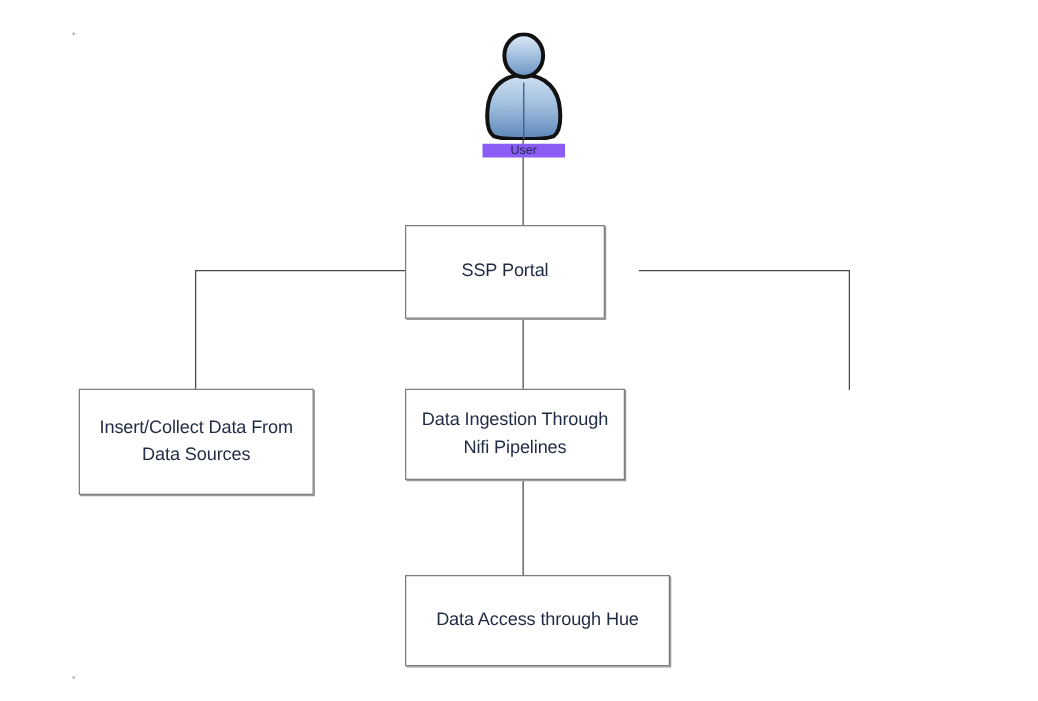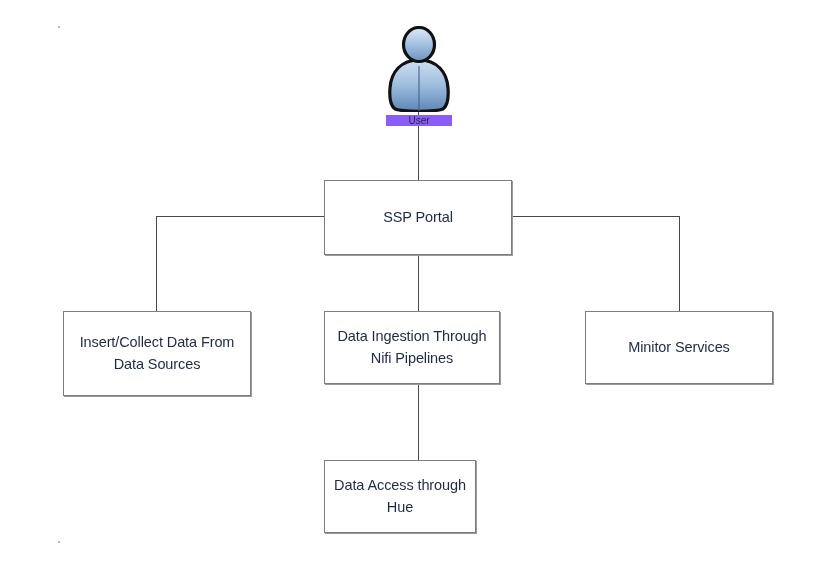--- a/index.html
+++ b/index.html
@@ -32,25 +32,25 @@
     font-size: 14.5px;
     line-height: 1.45;
     letter-spacing: -0.1px;
     z-index: 3;
   }
   .node .label {
     display: block;
     padding: 0 8px;
     white-space: pre-line;
   }
-  #node-ssp-portal   { left: 324px; top: 180px; width: 188px; height: 75px; }
+  #node-ssp-portal   { left: 324px; top: 180px; width: 160px; height: 75px; }
   #node-insert-collect { left: 63px;  top: 311px; width: 188px; height: 85px; }
   #node-data-ingestion { left: 324px; top: 311px; width: 176px; height: 73px; }
   #node-minitor-services { left: 585px; top: 311px; width: 188px; height: 73px; }
-  #node-data-access  { left: 324px; top: 460px; width: 152px; height: 73px; }
+  #node-data-access  { left: 324px; top: 460px; width: 212px; height: 73px; }
 
   
   .conn {
     position: absolute;
     background: #4a4a4a;
     z-index: 1;
   }
   .conn.h { height: 1px; }
   .conn.v { width: 1px; }
 
@@ -152,21 +152,18 @@
   <div class="node" id="node-insert-collect">
     <span class="label">Insert/Collect Data From
 Data Sources</span>
   </div>
 
   <div class="node" id="node-data-ingestion">
     <span class="label">Data Ingestion Through
 Nifi Pipelines</span>
   </div>
 
-  <div class="node" id="node-minitor-services">
-    <span class="label">Minitor Services</span>
-  </div>
 
   <div class="node" id="node-data-access">
     <span class="label">Data Access through Hue</span>
   </div>
 
 </div>
 
 </body></html>

